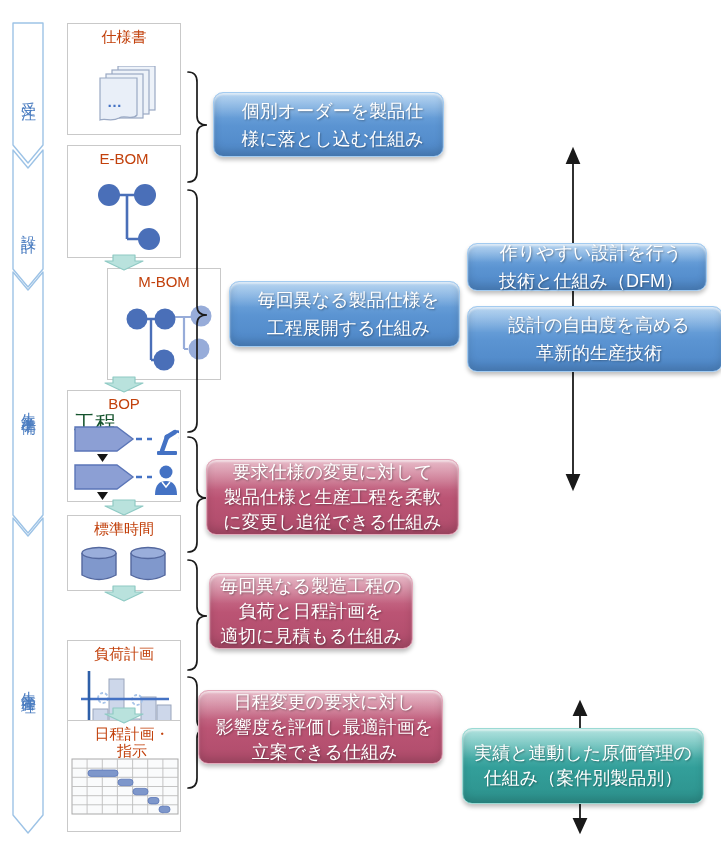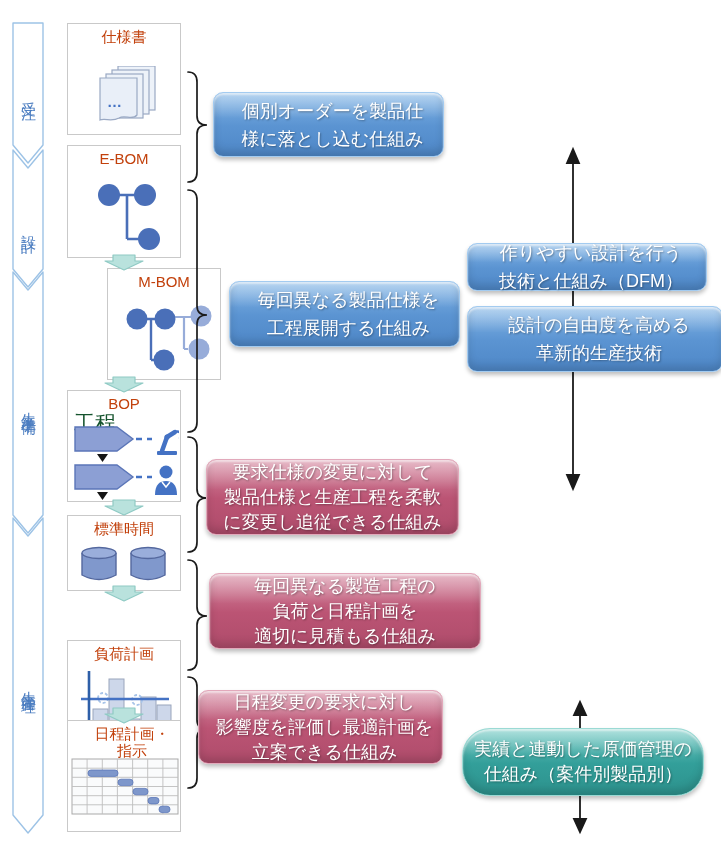--- a/index.html
+++ b/index.html
@@ -187,37 +187,37 @@
   </div>
   <div class="co co-blue fs2" style="left:213px;top:281px;width:231px;height:66px;margin-left:16px;">
     <span>毎回異なる製品仕様を
 工程展開する仕組み</span>
   </div>
   <div class="co co-red fs3" style="left:206px;top:459px;width:253px;height:76px;">
     <span>要求仕様の変更に対して
 製品仕様と生産工程を柔軟
 に変更し追従できる仕組み</span>
   </div>
-  <div class="co co-red fs3" style="left:209px;top:573px;width:272px;height:76px;">
+  <div class="co co-red fs3" style="left:209px;top:573px;width:204px;height:76px;">
     <span>毎回異なる製造工程の
 負荷と日程計画を
 適切に見積もる仕組み</span>
   </div>
   <div class="co co-red fs3" style="left:198px;top:690px;width:245px;height:74px;padding-left:8px;">
     <span>日程変更の要求に対し
 影響度を評価し最適計画を
 立案できる仕組み</span>
   </div>
 
   <div class="co co-blue fs2" style="left:467px;top:243px;width:240px;height:48px;">
     <span>作りやすい設計を行う
 技術と仕組み（DFM）</span>
   </div>
   <div class="co co-blue fs2" style="left:467px;top:306px;width:256px;height:66px;">
     <span>設計の自由度を高める
 革新的生産技術</span>
   </div>
-  <div class="co co-teal fs3" style="left:462px;top:728px;width:242px;height:68px;border-radius:28px;">
+  <div class="co co-teal fs3" style="left:462px;top:728px;width:242px;height:76px;">
     <span>実績と連動した原価管理の
 仕組み（案件別製品別）</span>
   </div>
 
 </div>
 
 </body></html>

